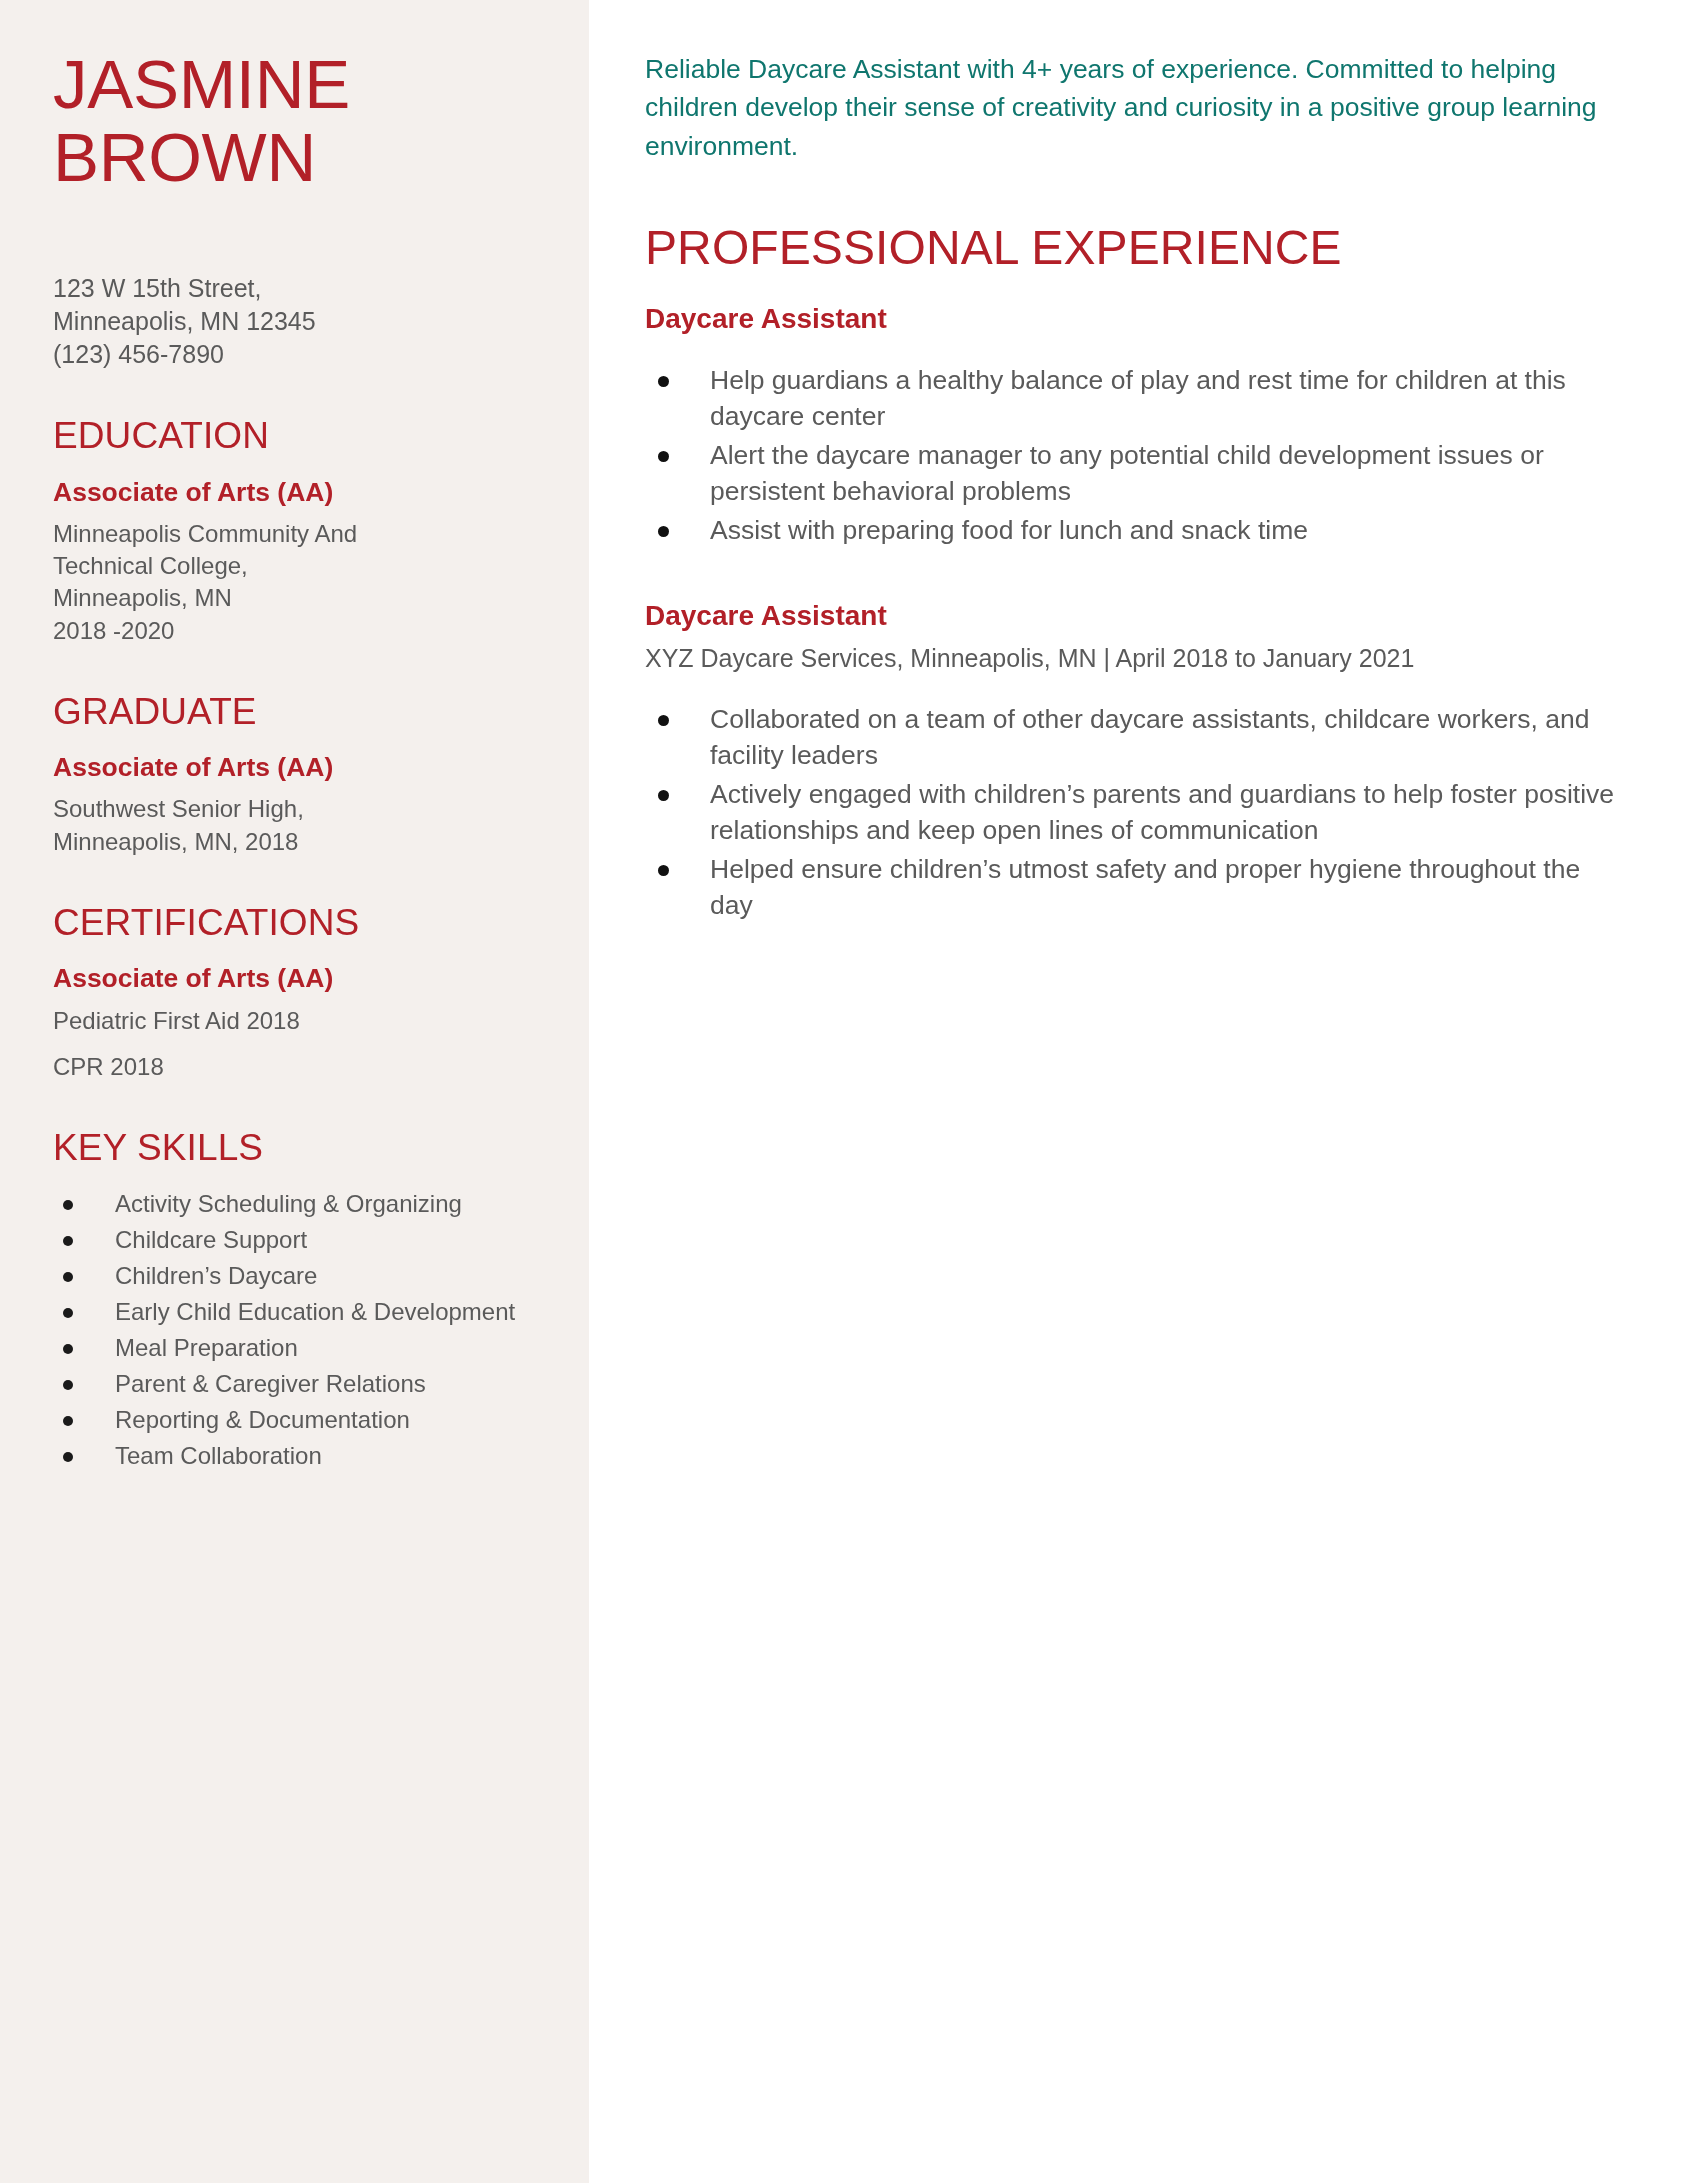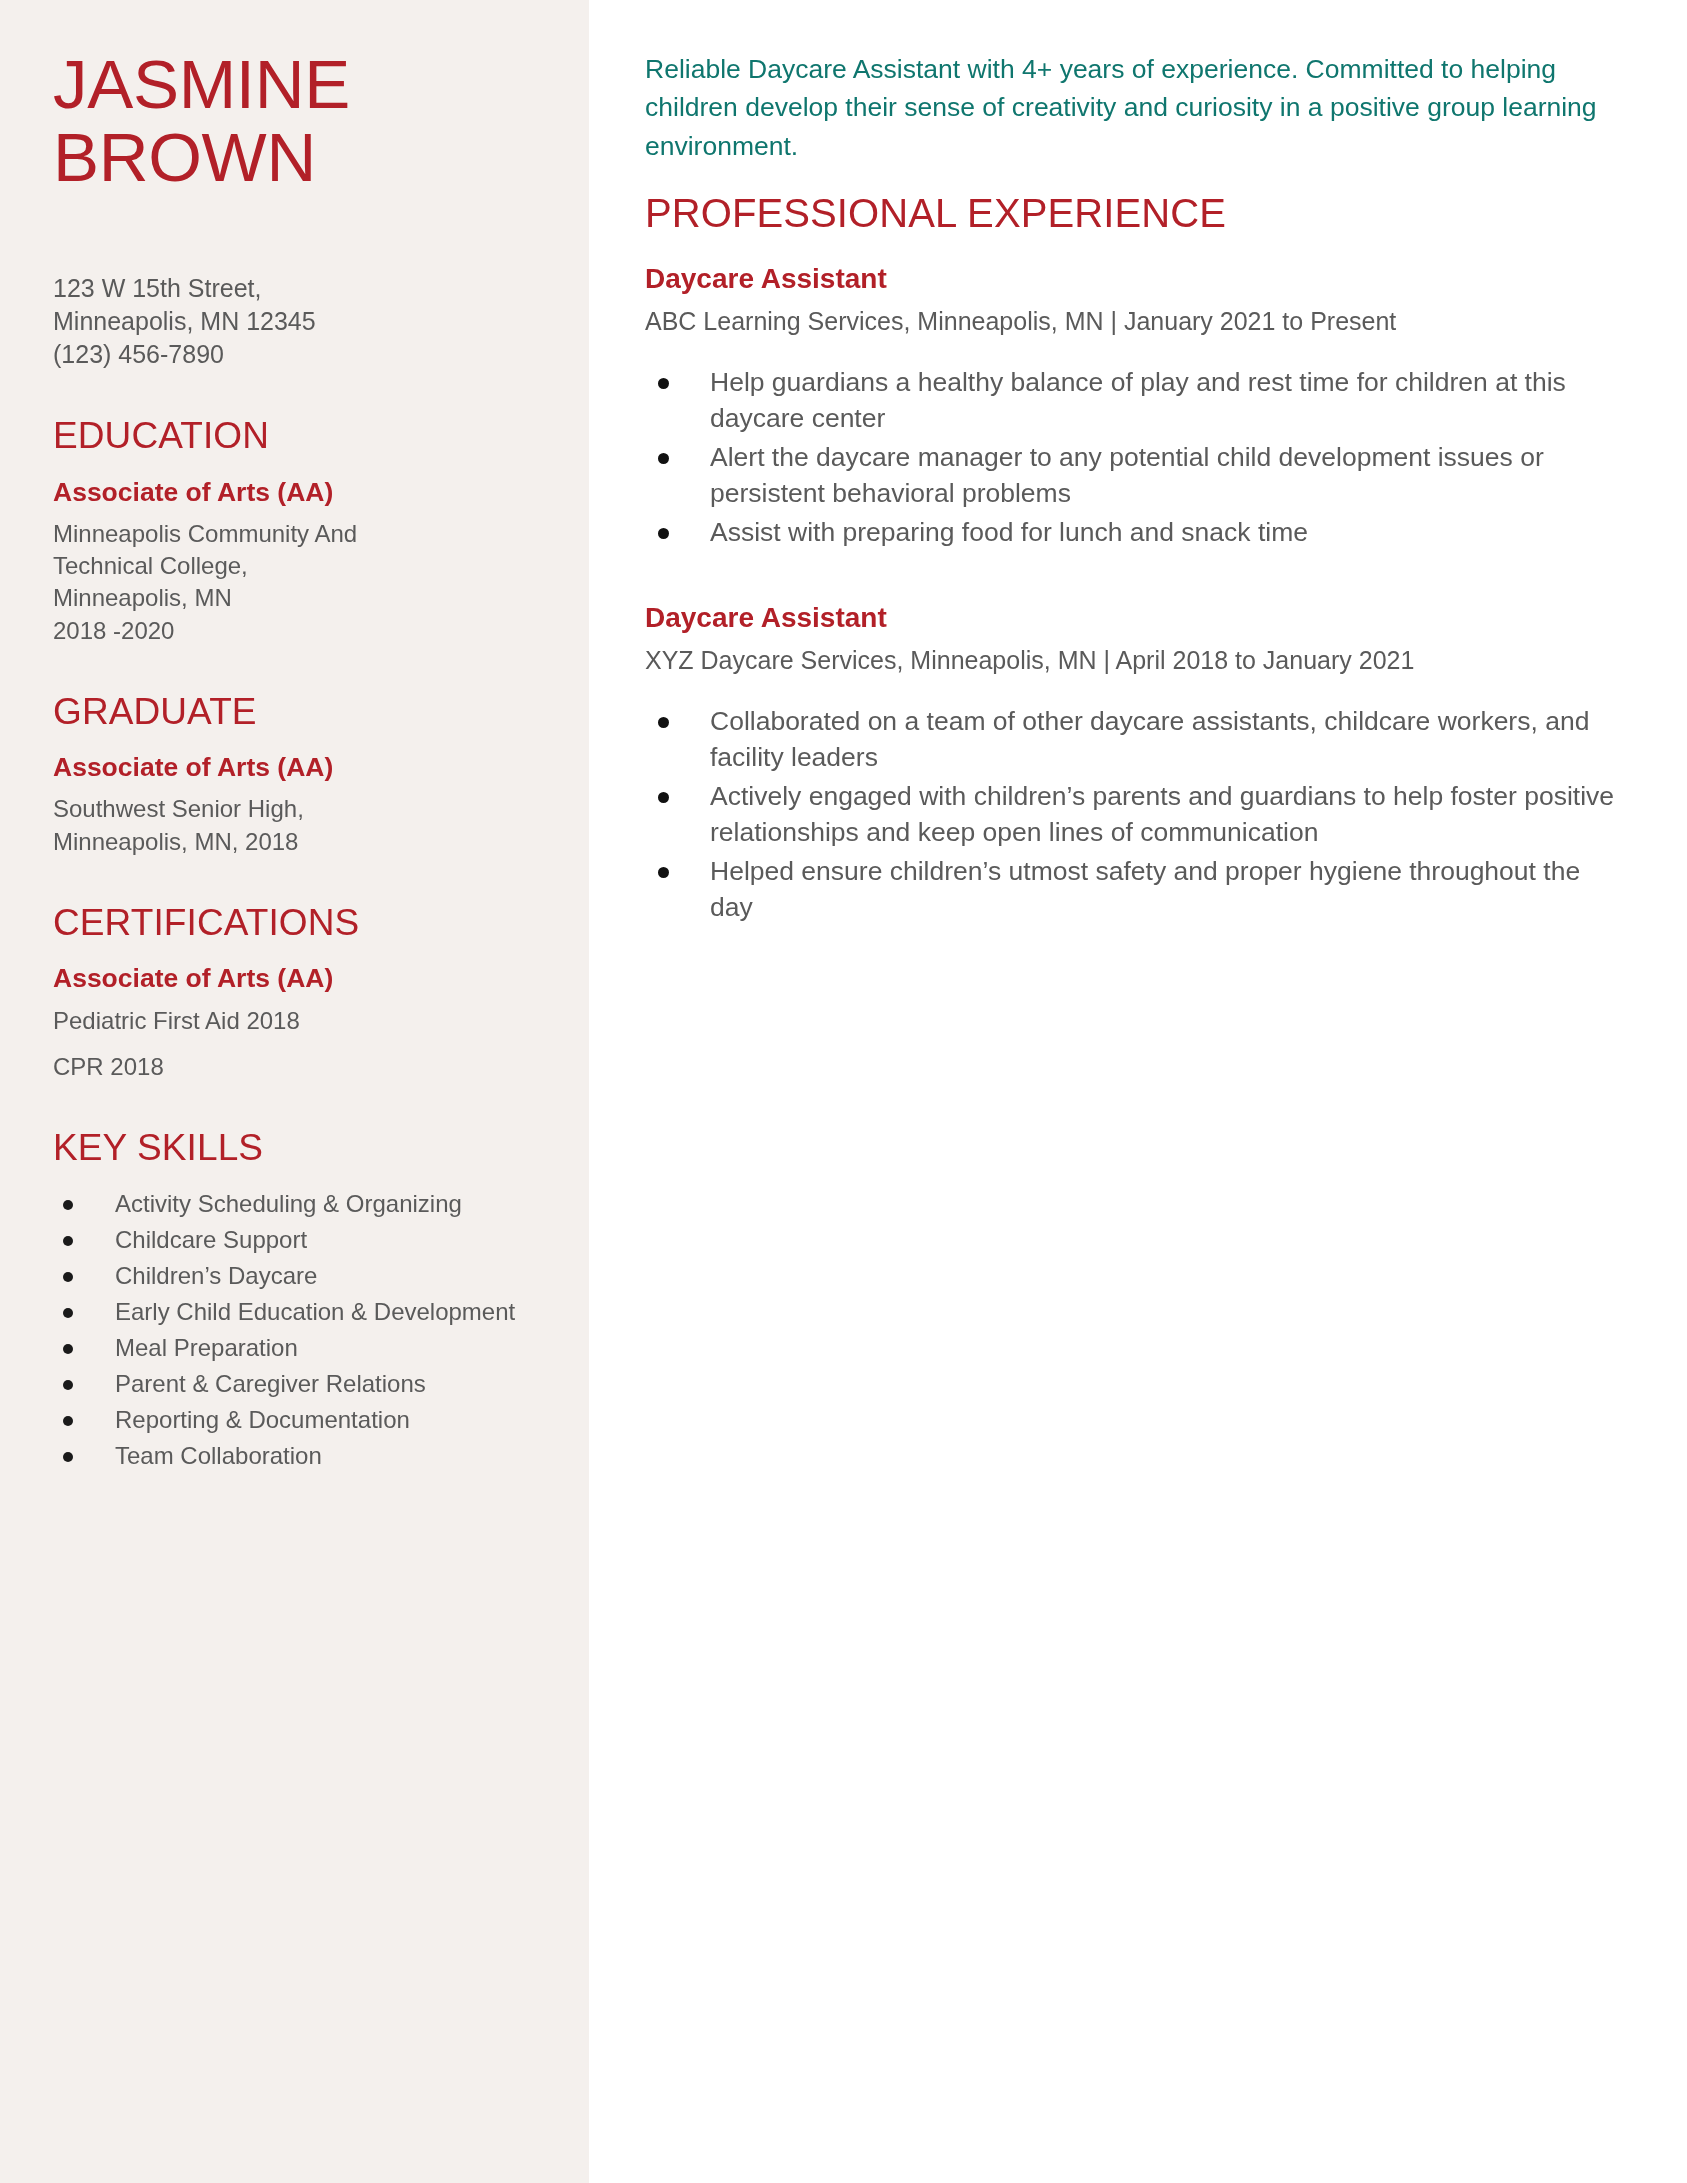--- a/index.html
+++ b/index.html
@@ -115,24 +115,24 @@
   .summary {
     color: #0f766e;
     font-size: 26.5px;
     line-height: 1.45;
     font-weight: 400;
     margin: 0;
   }
 
   .main-heading {
     color: #B22028;
-    font-size: 40px;
+    font-size: 48px;
     font-weight: 400;
     line-height: 1.1;
-    margin-top: 26px;
+    margin-top: 57px;
     margin-bottom: 26.5px;
     letter-spacing: 0.1px;
   }
 
   .job { margin-bottom: 8px; }
   .job-title {
     color: #B22028;
     font-size: 28px;
     font-weight: 700;
     line-height: 1.2;
@@ -226,21 +226,20 @@
   </aside>
 
   <main class="main">
 
     <p class="summary">Reliable Daycare Assistant with 4+ years of experience. Committed to helping children develop their sense of creativity and curiosity in a positive group learning environment.</p>
 
     <h2 class="main-heading">PROFESSIONAL EXPERIENCE</h2>
 
     <div class="job">
       <div class="job-title">Daycare Assistant</div>
-      <div class="job-meta">ABC Learning Services, Minneapolis, MN | January 2021 to Present</div>
       <ul class="job-bullets">
         <li><span class="bullet-dot"></span><span>Help guardians a healthy balance of play and rest time for children at this daycare center</span></li>
         <li><span class="bullet-dot"></span><span>Alert the daycare manager to any potential child development issues or persistent behavioral problems</span></li>
         <li><span class="bullet-dot"></span><span>Assist with preparing food for lunch and snack time</span></li>
       </ul>
     </div>
 
     <div class="job-gap"></div>
 
     <div class="job">

